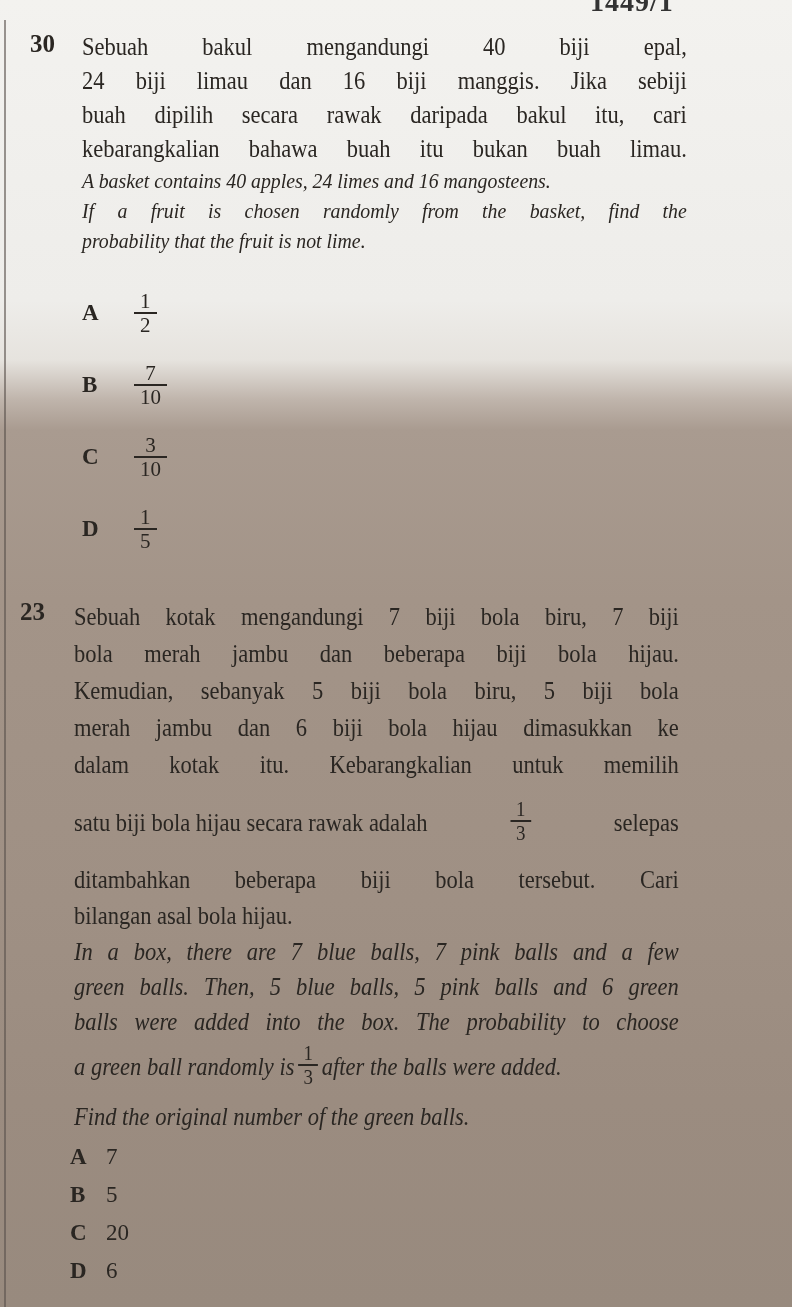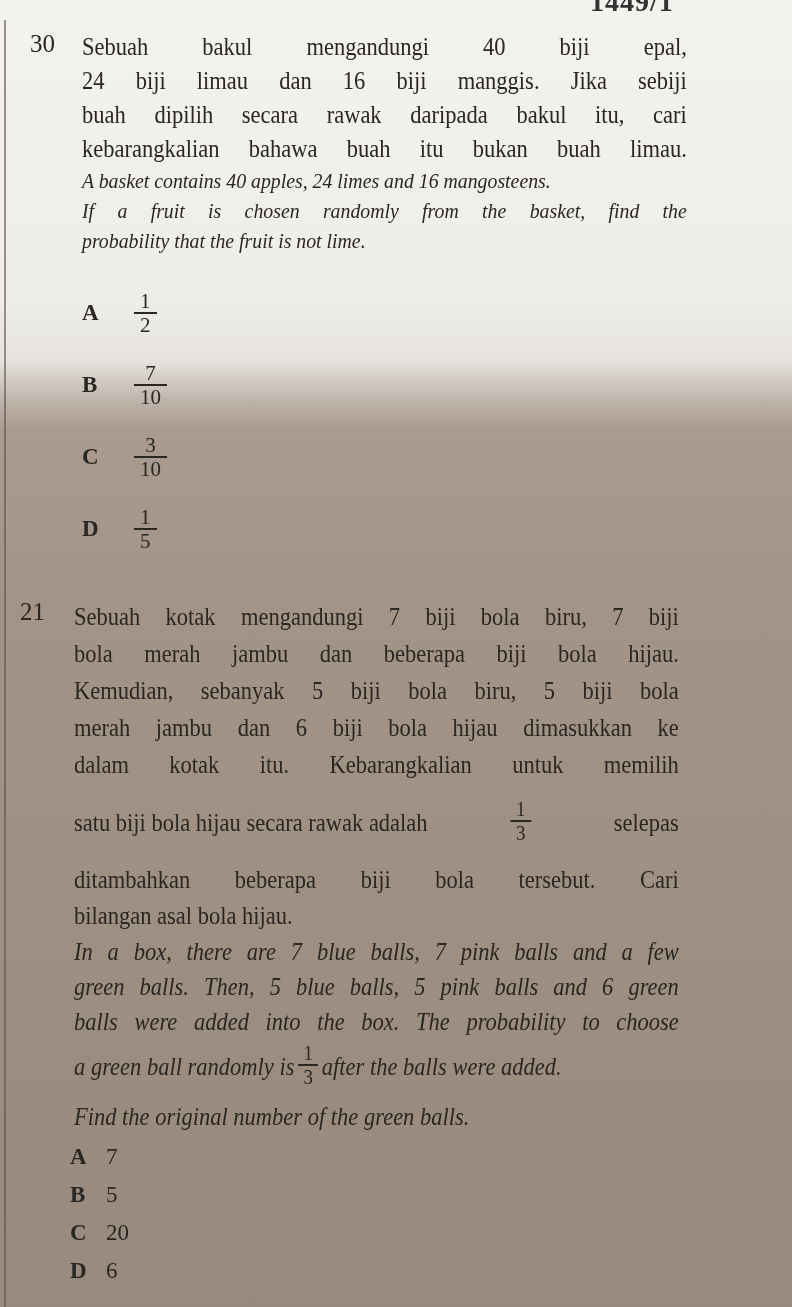--- a/index.html
+++ b/index.html
@@ -6,21 +6,21 @@
   body {
     width:792px; height:1307px; overflow:hidden; position:relative;
     font-family: "Liberation Serif", "DejaVu Serif", serif;
     color:#2a2622;
     background: linear-gradient(to bottom,
       #f3f2ef 0px, #eeedea 300px, #e6e3de 360px, #bfb4ab 400px,
       #a99b90 430px, #a39488 600px, #9f9084 900px, #9b8c80 1100px, #988a7e 1307px);
   }
   .margin-line { position:absolute; left:4px; top:20px; width:2px; height:1287px; background:#5a524c; opacity:.6; }
   .page-num { position:absolute; left:590px; top:-14px; font-size:28px; font-weight:bold; color:#333; letter-spacing:1px; }
-  .qnum { position:absolute; font-weight:normal; font-size:25px; }
+  .qnum { position:absolute; font-weight:bold; font-size:25px; }
   .para { position:absolute; left:82px; width:604px; font-size:25px; line-height:34px; text-align:justify; transform:scaleX(.9); transform-origin:left top; }
   .para.wide { width:672px; }
   .it { font-style:italic; }
   .opt { position:absolute; display:flex; align-items:center; }
   .opt-letter { font-weight:bold; font-size:23px; width:52px; }
   .frac { display:inline-flex; flex-direction:column; align-items:center; font-size:21px; line-height:22px; vertical-align:middle; }
   .frac .num { padding:0 6px; }
   .frac .bar { width:100%; height:2px; background:#2a2622; }
   .frac .den { padding:0 6px; }
   .frac.inline { font-size:21px; margin:0 4px; position:relative; top:-2px; }
@@ -76,21 +76,21 @@
     <span class="opt-letter">D</span>
     <span class="frac">
       <span class="num">1</span>
       <span class="bar"></span>
       <span class="den">5</span>
     </span>
   </div>
 </section>
 
 <section>
-  <div class="qnum" style="left:20px;top:598px;">21</div>
+  <div class="qnum" style="left:20px;top:598px;">23</div>
   <div class="para wide" style="left:74px;top:598px;line-height:37px;">
     <span class="line justify">Sebuah kotak mengandungi 7 biji bola biru, 7 biji</span>
     <span class="line justify">bola merah jambu dan beberapa biji bola hijau.</span>
     <span class="line justify">Kemudian, sebanyak 5 biji bola biru, 5 biji bola</span>
     <span class="line justify">merah jambu dan 6 biji bola hijau dimasukkan ke</span>
     <span class="line justify">dalam kotak itu. Kebarangkalian untuk memilih</span>
   </div>
   <div class="para wide" style="left:74px;top:800px;">
     <span class="line" style="display:flex;align-items:center;justify-content:space-between;">
       <span>satu biji bola hijau secara rawak adalah</span>

